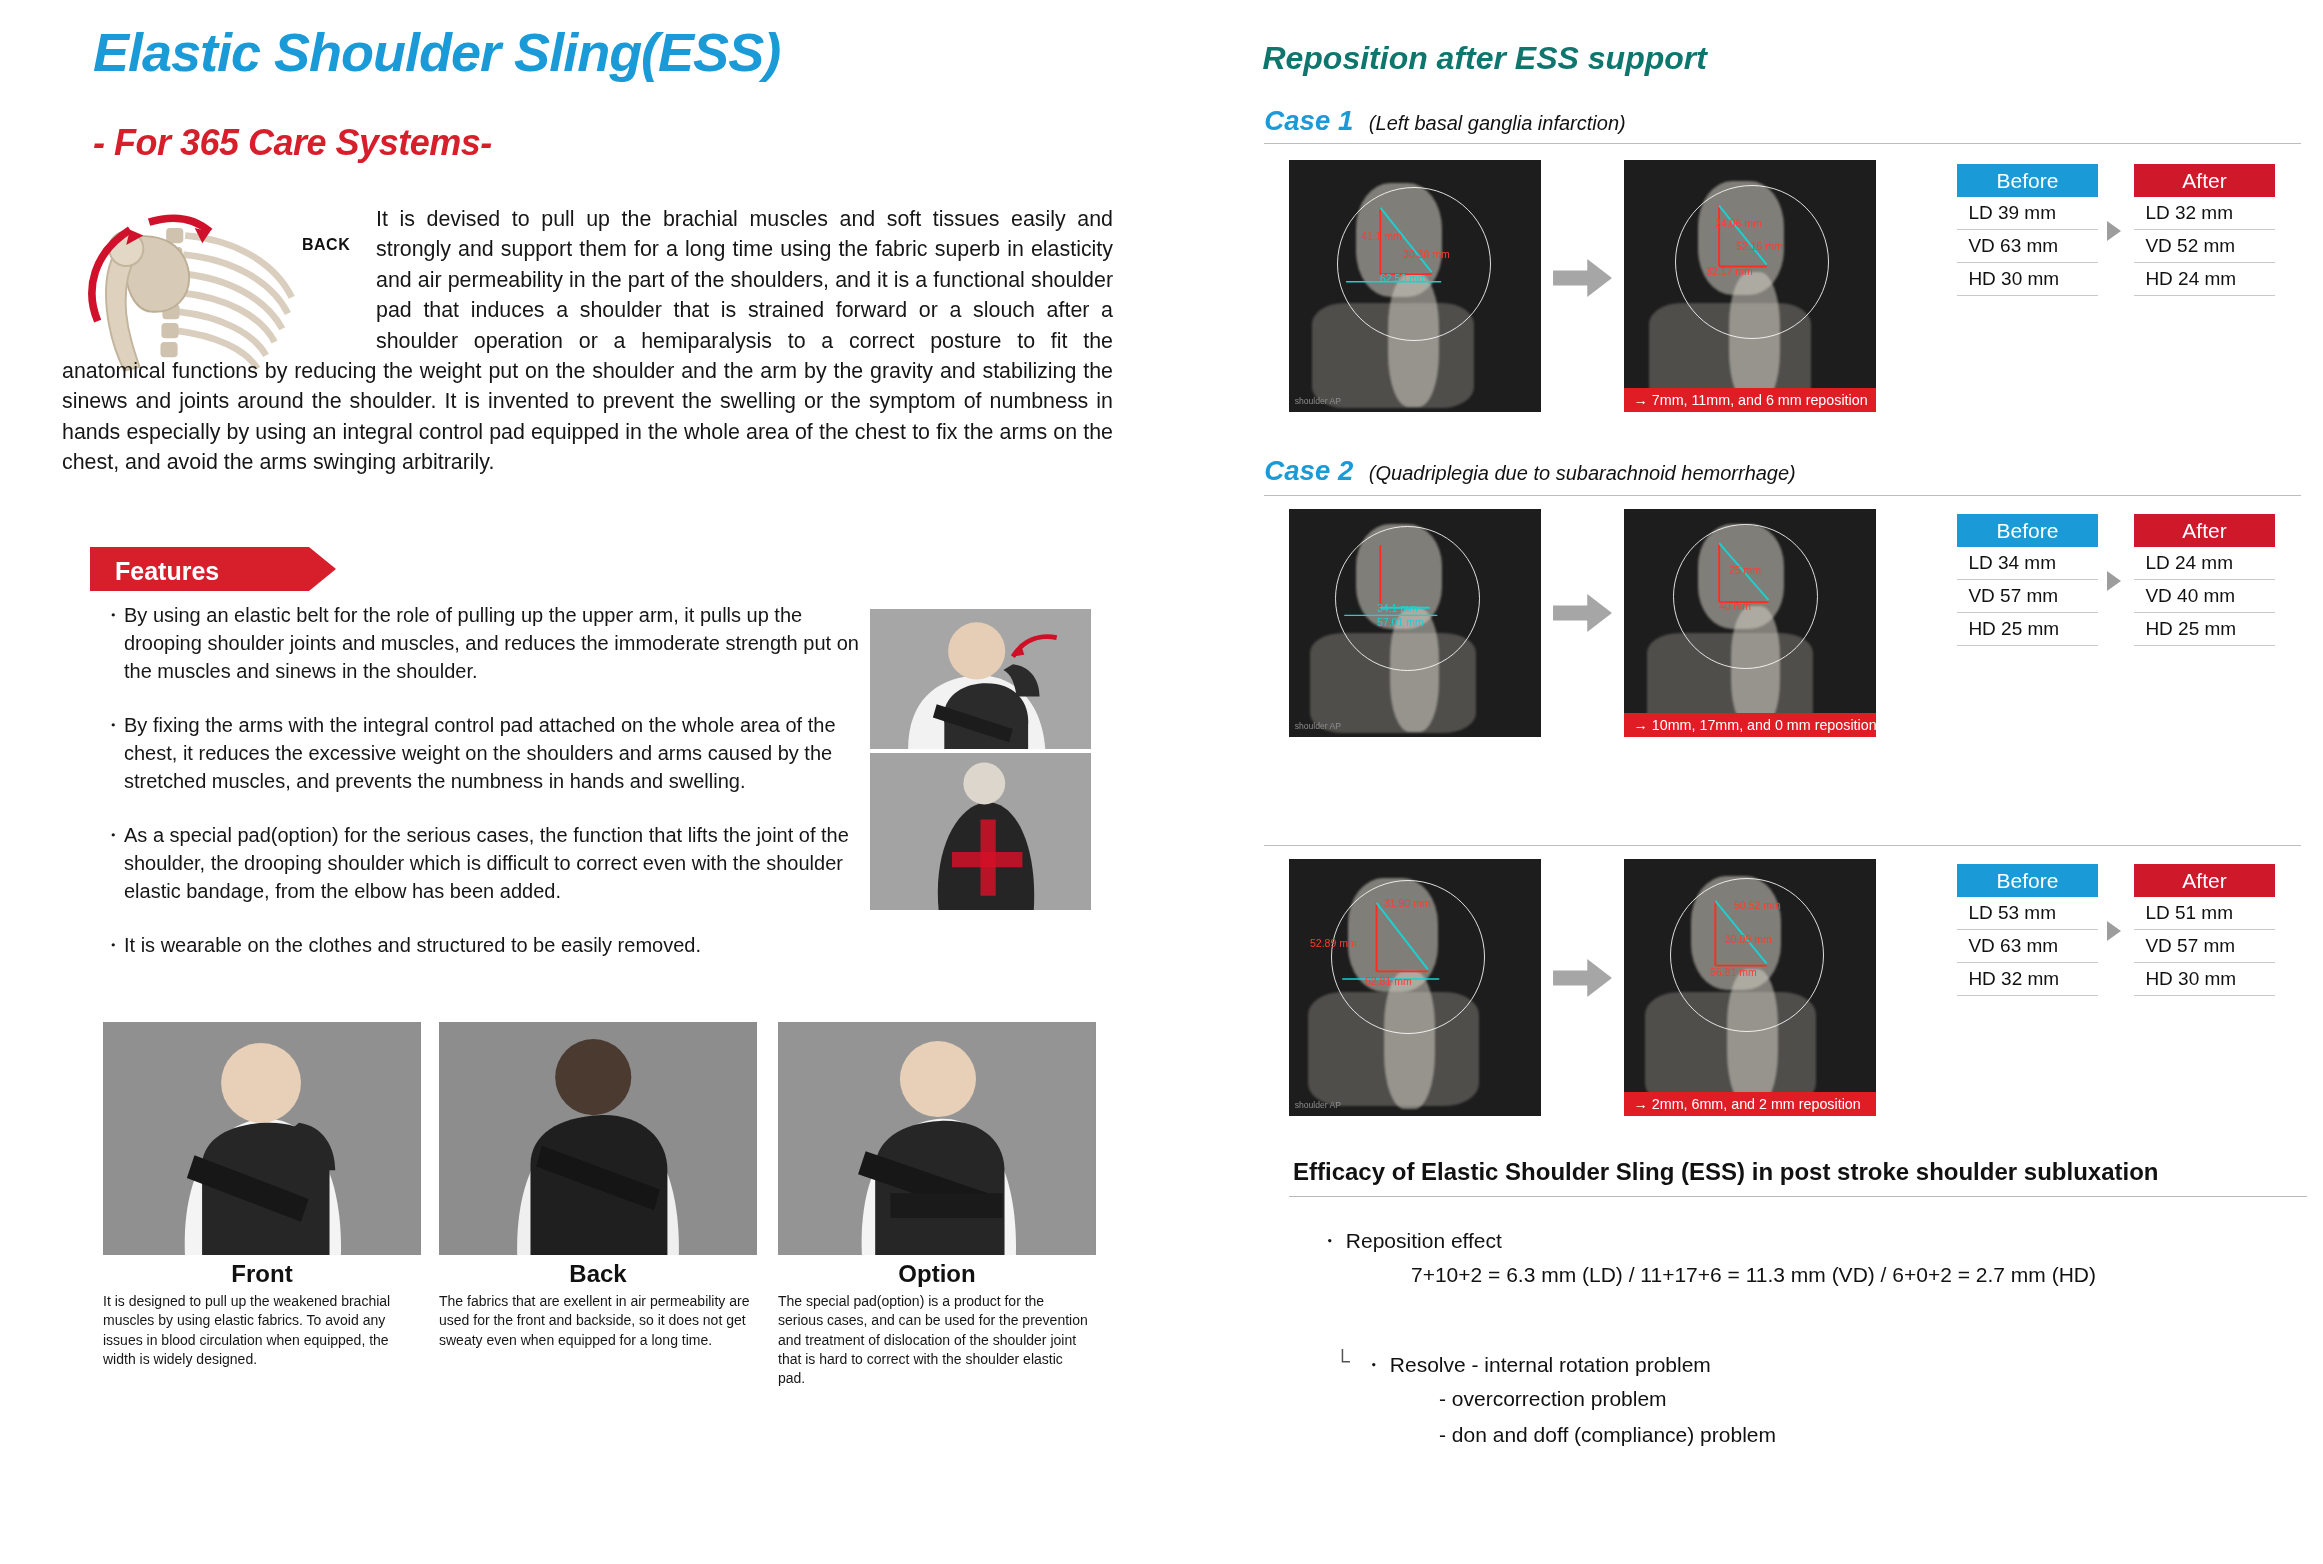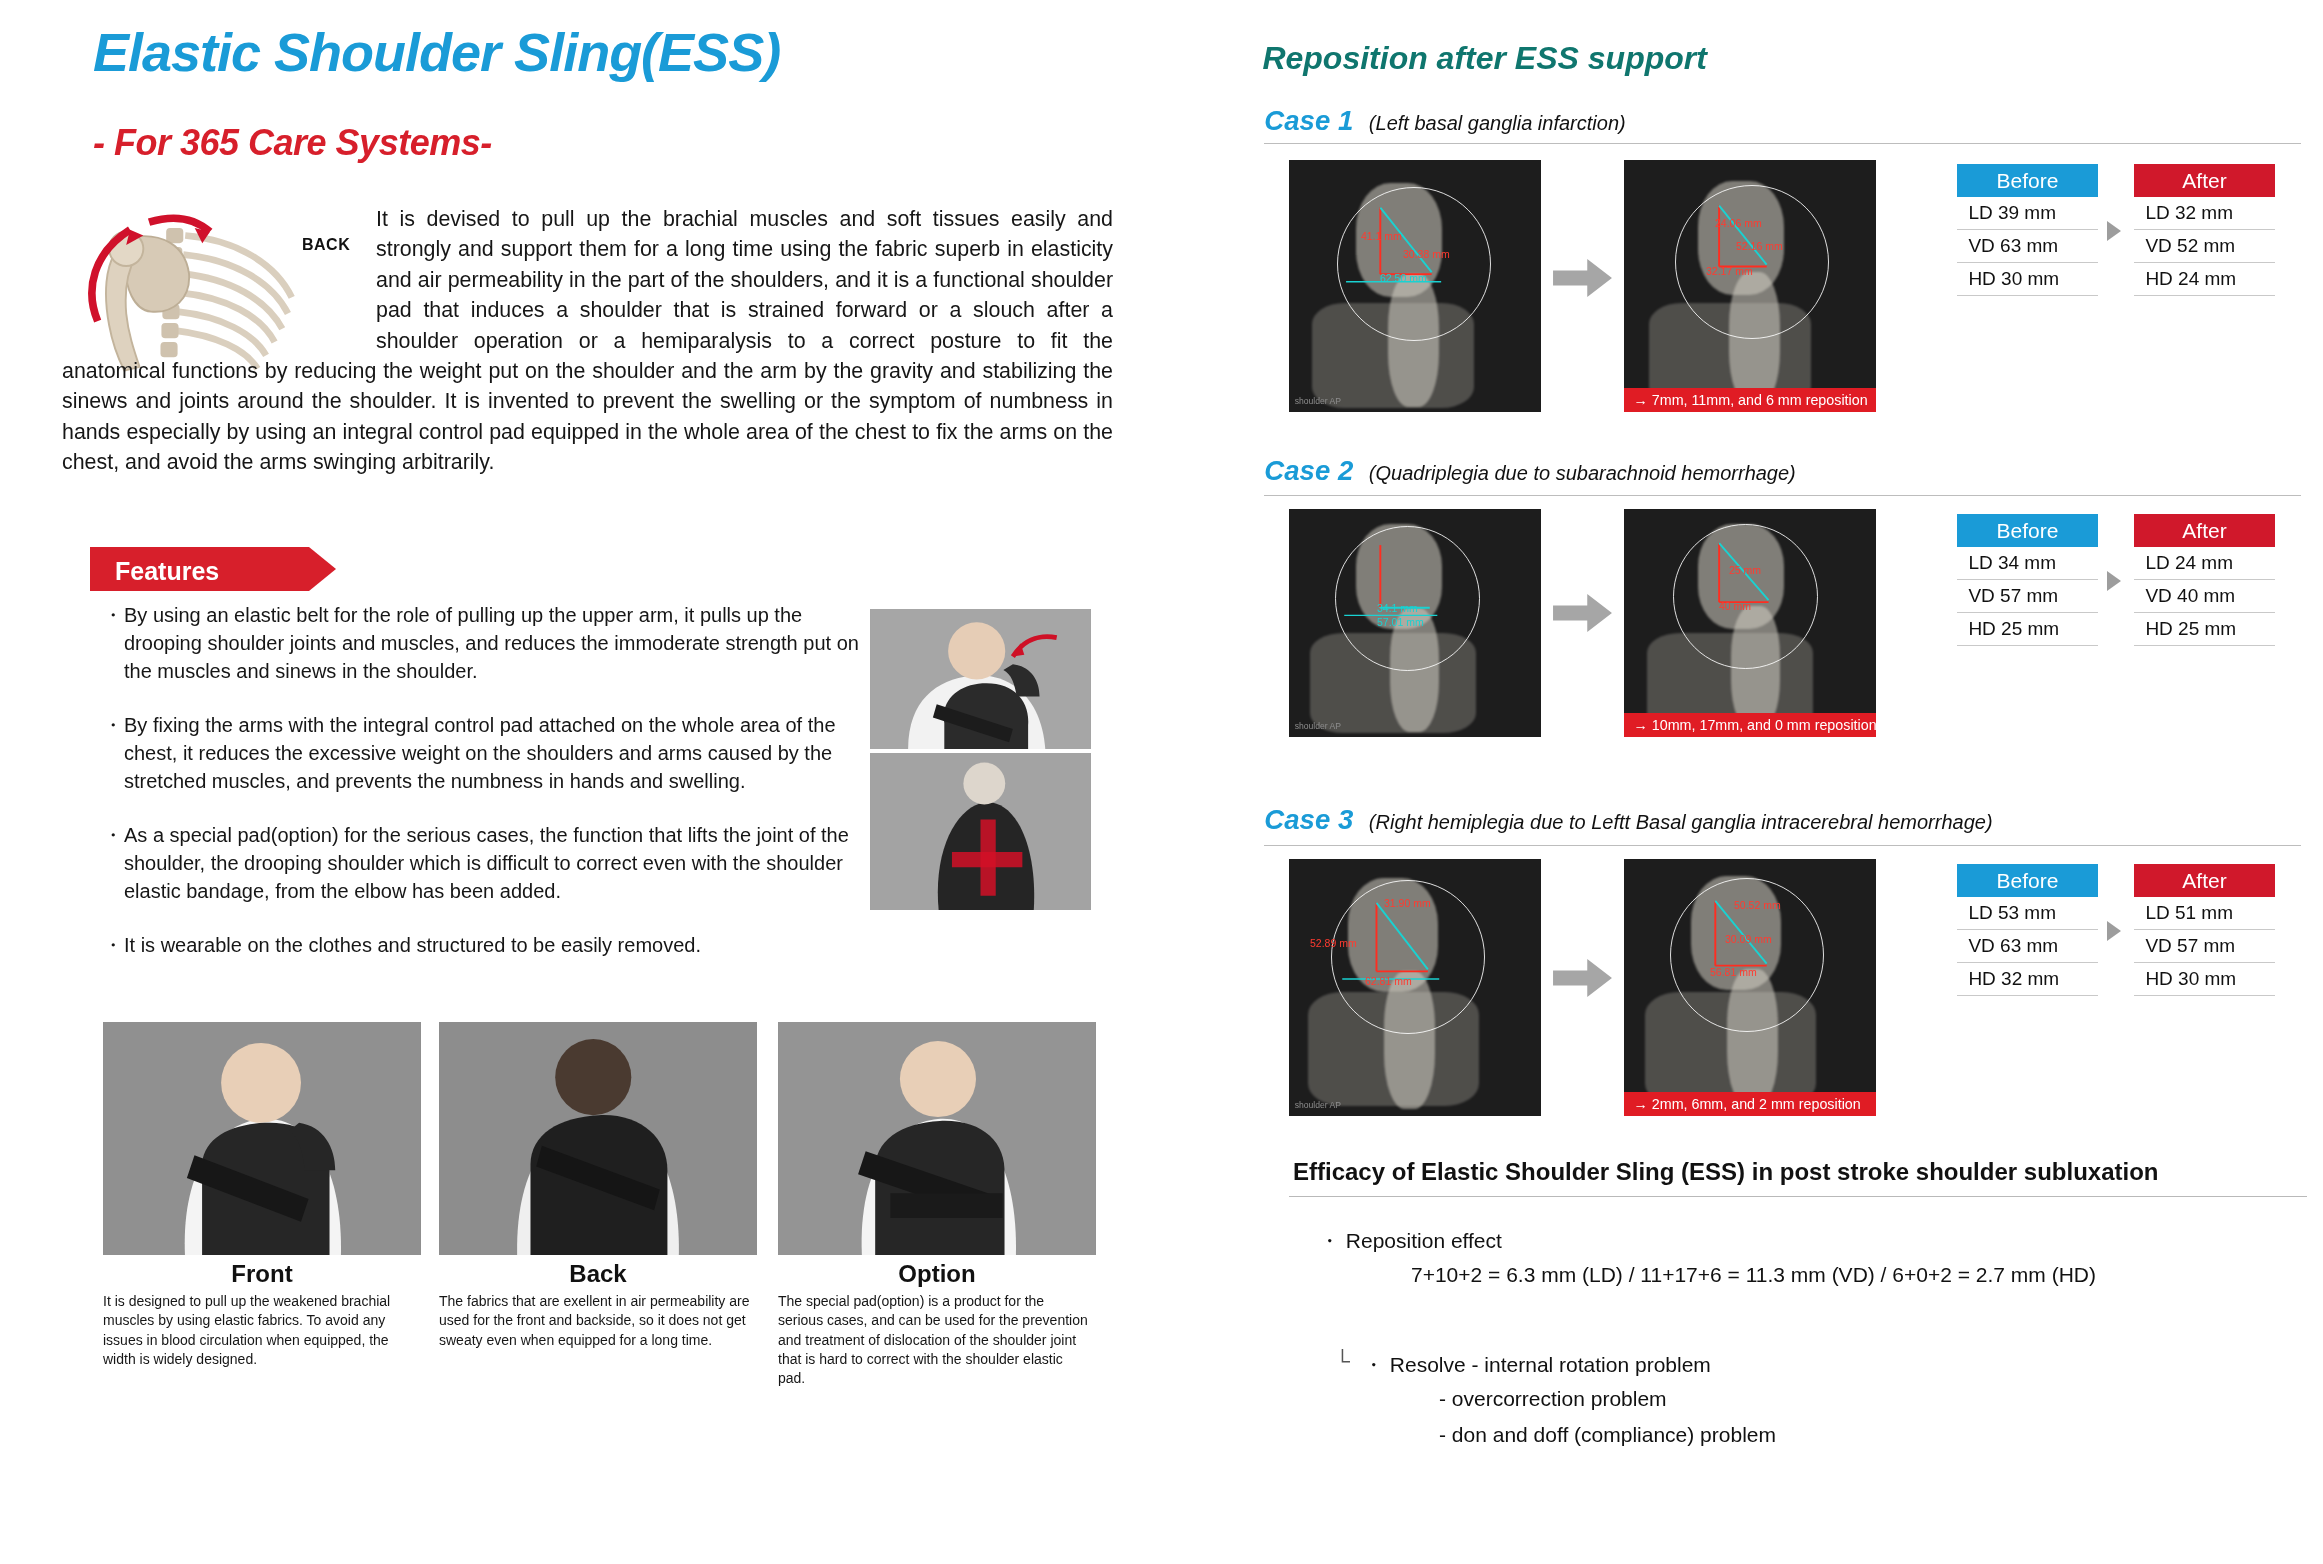--- a/index.html
+++ b/index.html
@@ -407,24 +407,20 @@
       <div class="row">HD 25 mm</div>
     </div>
     <div class="mini-arrow" style="left:856px;top:571px;"></div>
     <div class="tbl" style="left:883px;top:514px;">
       <div class="hdr after">After</div>
       <div class="row">LD 24 mm</div>
       <div class="row">VD 40 mm</div>
       <div class="row">HD 25 mm</div>
     </div>
 
-    <div class="case-head" style="left:13.3px;top:804px;">
-      <span class="cnum">Case 3</span>
-      <span class="cdesc">(Right hemiplegia due to Leftt Basal ganglia intracerebral hemorrhage)</span>
-    </div>
     <div class="case-rule" style="left:13.3px;top:845px;width:1037px;"></div>
 
     <div class="xray" style="left:38px;top:859px;width:252px;height:257px;">
       <div class="bone" style="left:59px;top:19px;width:90px;height:114px;"></div>
       <div class="bone" style="left:95px;top:112px;width:51px;height:138px;"></div>
       <div class="bone" style="left:19px;top:133px;width:171px;height:114px;border-radius:20%;opacity:.5;"></div>
       <div class="circle" style="left:42px;top:21px;width:152px;height:152px;"></div>
       <svg style="position:absolute;left:0;top:0;" width="252" height="257" viewBox="0 0 265 270">
         <line x1="92" y1="46" x2="92" y2="118" stroke="#ff2d20" stroke-width="2"></line>
         <line x1="92" y1="118" x2="146" y2="118" stroke="#ff2d20" stroke-width="2"></line>

